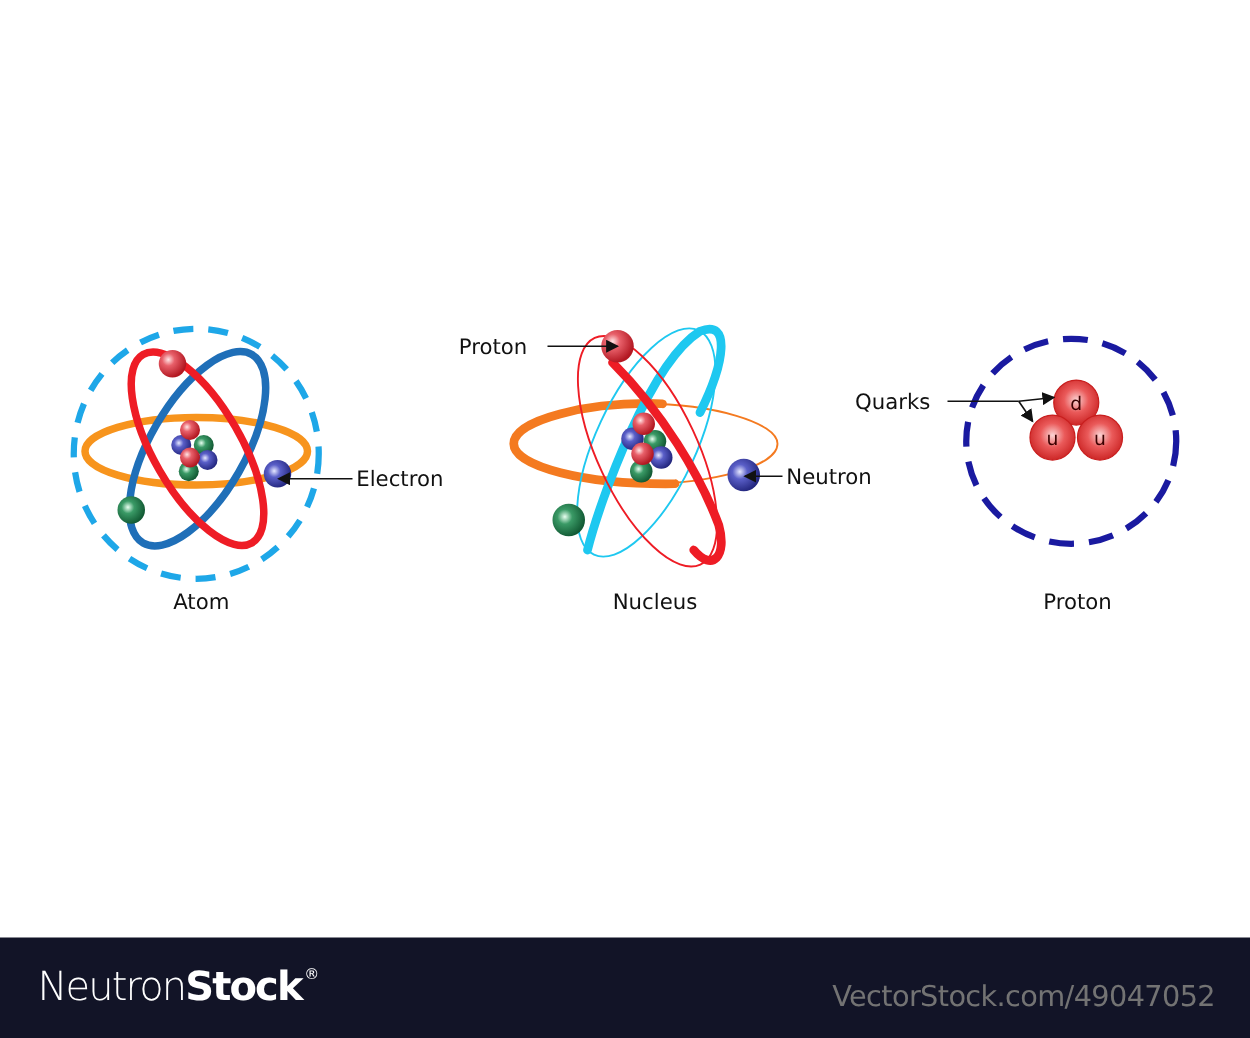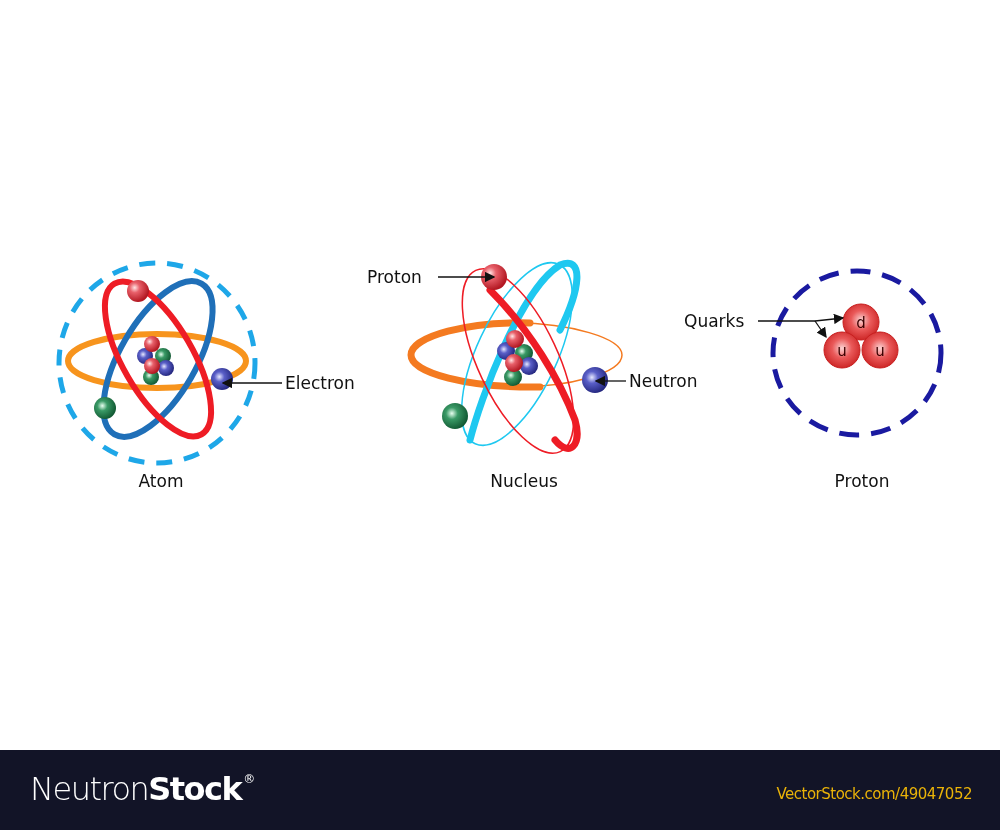--- a/index.html
+++ b/index.html
@@ -5,21 +5,21 @@
     html, body { margin: 0; padding: 0; }
     body { width: 1000px; height: 830px; background: #ffffff; position: relative; overflow: hidden; font-family: "DejaVu Sans", sans-serif; }
     .canvas { position: absolute; left: 0; top: 0; width: 1000px; height: 750px; }
     .label { font-family: "DejaVu Sans", sans-serif; font-size: 17px; fill: #111111; }
     .quark-letter { font-family: "DejaVu Sans", sans-serif; font-size: 15px; fill: #3a0000; }
     .footer { position: absolute; left: 0; top: 750px; width: 1000px; height: 80px; background: #121427; }
     .brand { position: absolute; left: 30px; top: 20px; color: #ffffff; font-family: "DejaVu Sans", sans-serif; font-size: 32px; letter-spacing: -1.5px; }
     .brand .light { font-weight: 300; font-stretch: condensed; }
     .brand .bold { font-weight: bold; }
     .brand .reg { font-size: 12px; vertical-align: top; position: relative; top: 2px; margin-left: 2px; }
-    .footer-url { position: absolute; right: 28px; top: 35px; color: #eab308; font-family: "DejaVu Sans", sans-serif; font-size: 15px; letter-spacing: -0.5px; }
+    .footer-url { position: absolute; right: 28px; top: 35px; color: #737373; font-family: "DejaVu Sans", sans-serif; font-size: 23px; letter-spacing: -0.5px; }
   </style>
 </head>
 <body>
 
 <svg class="canvas" width="1000" height="750" viewBox="0 0 1000 750" xmlns="http://www.w3.org/2000/svg">
   <defs>
     <radialGradient id="gRed" cx="35%" cy="35%" r="65%">
       <stop offset="0%" stop-color="#ffe5e5"></stop>
       <stop offset="35%" stop-color="#e8606a"></stop>
       <stop offset="100%" stop-color="#b31822"></stop>

